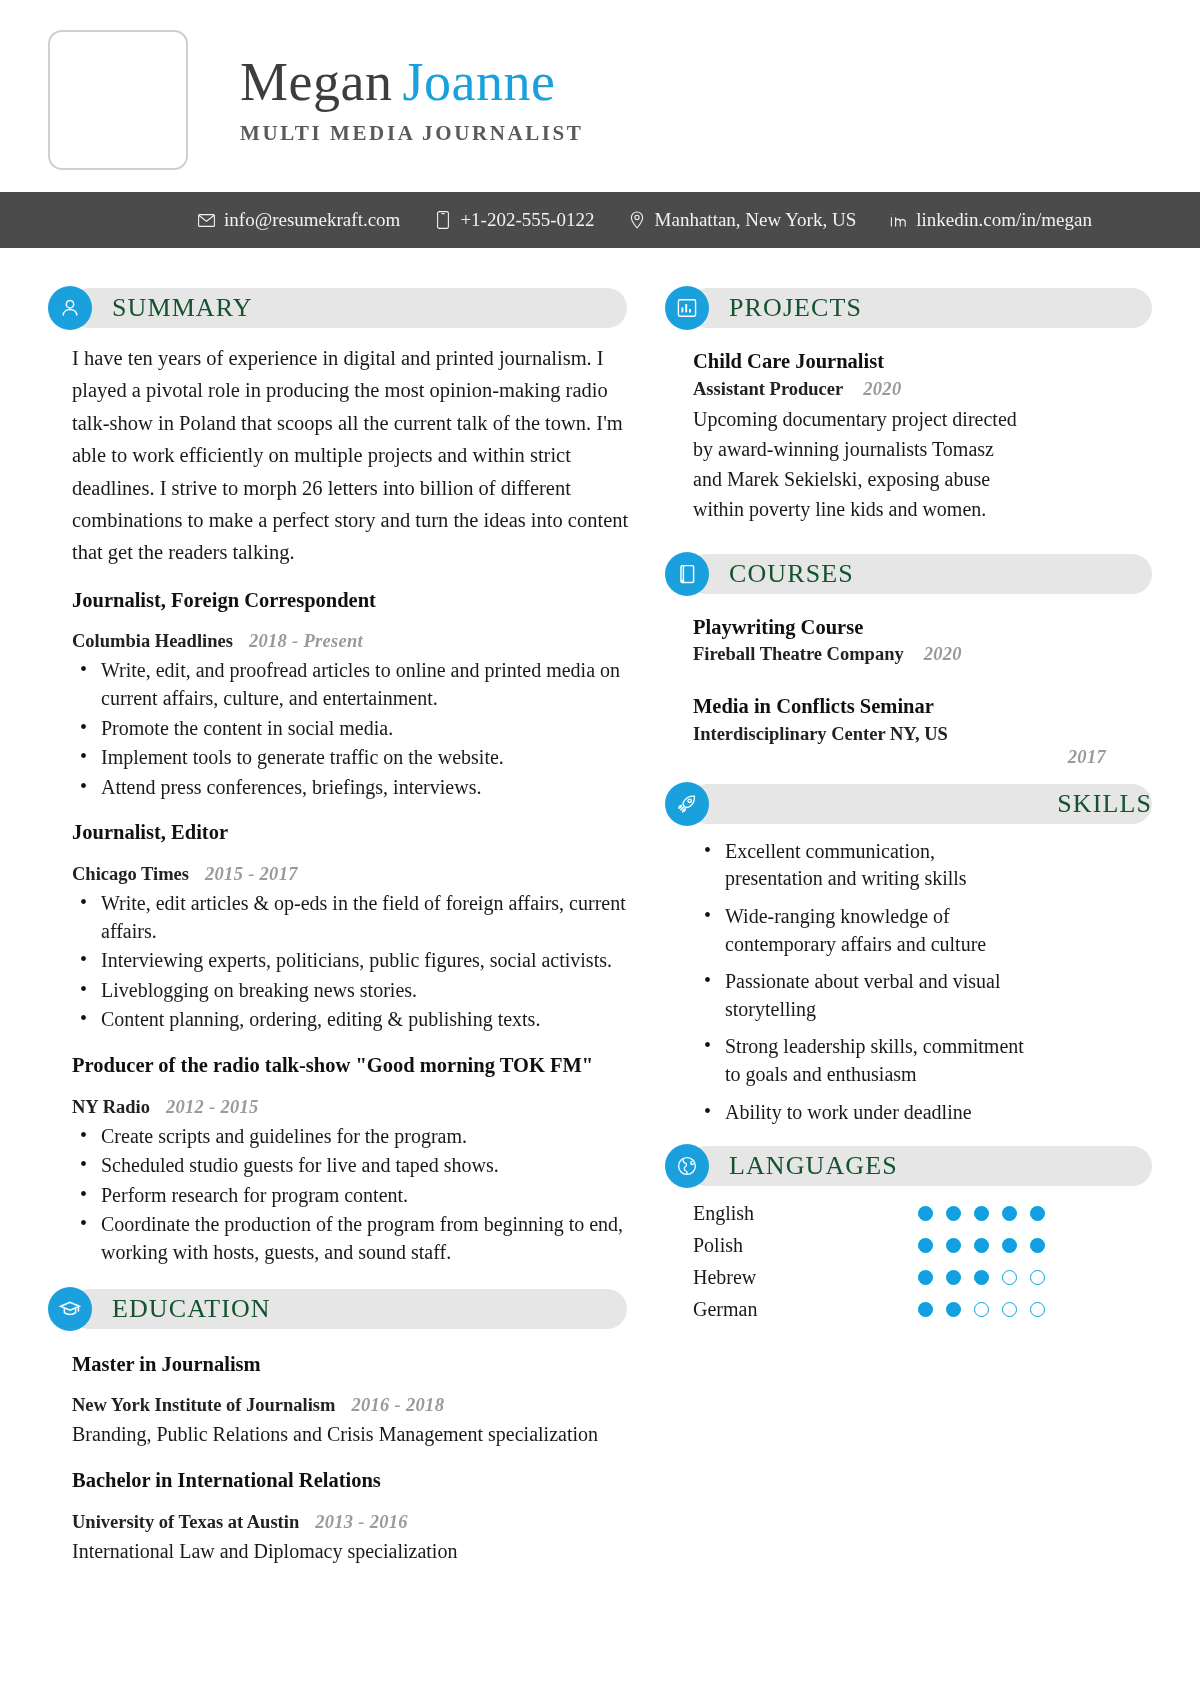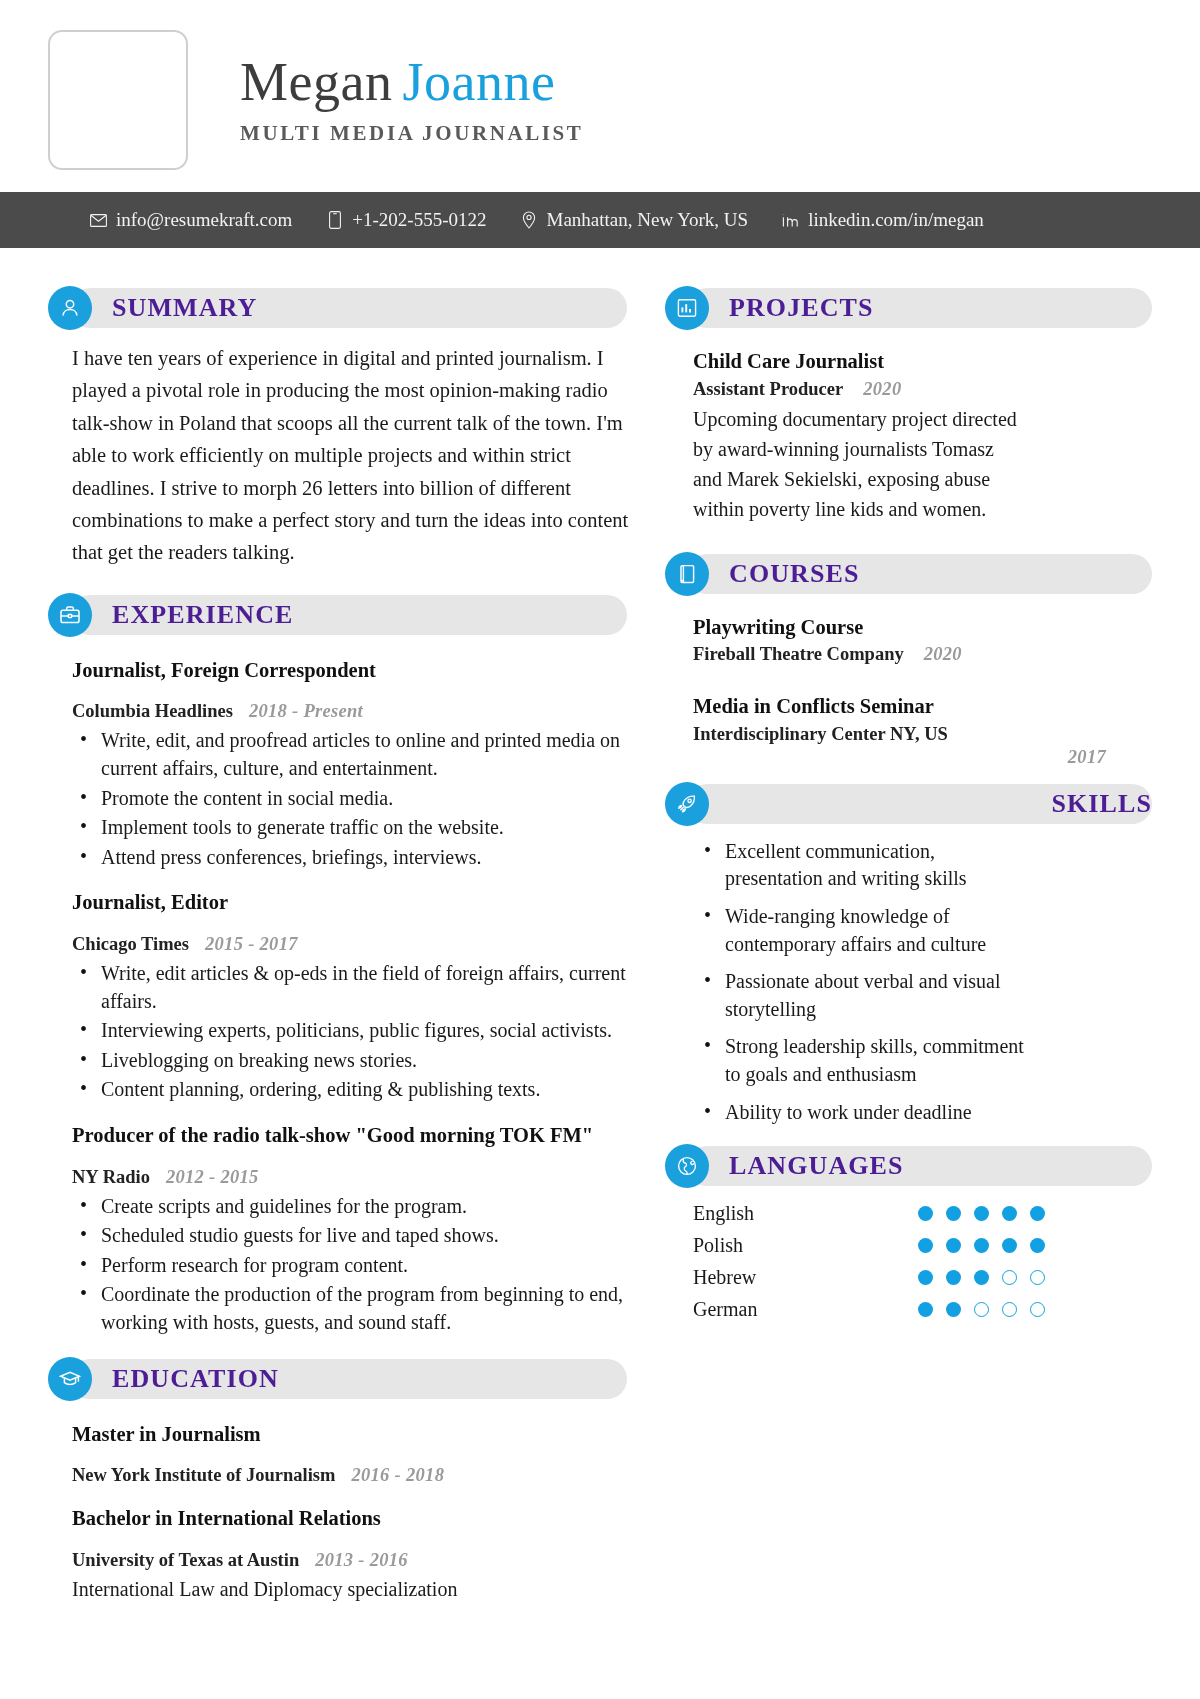--- a/index.html
+++ b/index.html
@@ -25,21 +25,21 @@
   .job-title {
     margin-top: 10px;
     font-size: 21px; font-weight: 700; letter-spacing: 2.6px;
     color: #5a5a5a; text-transform: uppercase;
   }
 
   
   .contact-bar {
     background: #4b4b4b; color: #f2f2f2;
     height: 56px; display: flex; align-items: center;
-    padding-left: 90px; gap: 34px;
+    padding-left: 90px; gap: 34px; justify-content: center;
   }
   .contact-item { display: flex; align-items: center; gap: 9px; font-size: 19px; white-space: nowrap; }
   .contact-item .ico { display: inline-flex; width: 17px; height: 19px; align-items: center; justify-content: center; }
   .contact-item .ico svg { display:block; }
 
   
   .columns { display: flex; padding: 22px 0 0 0; }
   .col-left  { width: 655px; padding: 0 28px 0 48px; }
   .col-right { width: 545px; padding: 0 48px 0 10px; }
 
@@ -52,22 +52,22 @@
   .sec-head .badge {
     position: relative; z-index: 2;
     width: 44px; height: 44px; border-radius: 50%;
     background: #1aa0dd; color: #fff;
     display: flex; align-items: center; justify-content: center;
     flex: 0 0 auto;
   }
   .sec-head .badge svg { display:block; }
   .sec-head .title {
     position: relative; z-index: 2; margin-left: 20px;
-    font-size: 26px; font-weight: 700; letter-spacing: 1.1px;
-    color: #4c1d95; text-transform: uppercase;
+    font-size: 26px; font-weight: 400; letter-spacing: 1.1px;
+    color: #14532d; text-transform: uppercase;
   }
 
   
   .summary-text { font-size: 20.5px; line-height: 1.58; margin: 6px 0 0 24px; width: 570px; }
 
   .entry { margin: 18px 0 0 24px; }
   .entry-role { font-size: 20.5px; font-weight: 700; color: #111; line-height: 1.3; }
   .entry-meta { font-size: 18.5px; font-weight: 700; color: #222; margin-top: 16px; line-height: 1.3; }
   .entry-meta .dates { font-weight: 700; font-style: italic; color: #9a9a9a; margin-left: 16px; letter-spacing: .3px; }
   .entry-desc { font-size: 20px; line-height: 1.5; margin-top: 2px; }
@@ -177,32 +177,20 @@
         <div class="badge">
           <svg width="24" height="24" viewBox="0 0 24 24" fill="none" stroke="#ffffff" stroke-width="1.5">
             <circle cx="12" cy="8.2" r="3.7"></circle>
             <path d="M5.2 19.5 C5.2 15.6 8.3 13.6 12 13.6 C15.7 13.6 18.8 15.6 18.8 19.5"></path>
           </svg>
         </div>
         <div class="title">SUMMARY</div>
       </div>
       <div class="summary-text">I have ten years of experience in digital and printed journalism. I played a pivotal role in producing the most opinion-making radio talk-show in Poland that scoops all the current talk of the town. I'm able to work efficiently on multiple projects and within strict deadlines. I strive to morph 26 letters into billion of different combinations to make a perfect story and turn the ideas into content that get the readers talking.</div>
 
-      <div class="sec-head" style="margin-top:22px;">
-        <div class="bar"></div>
-        <div class="badge">
-          <svg width="24" height="24" viewBox="0 0 24 24" fill="none" stroke="#ffffff" stroke-width="1.5">
-            <rect x="3" y="7.2" width="18" height="12.4" rx="1.8"></rect>
-            <path d="M8.7 7.2 V5.4 A1.5 1.5 0 0 1 10.2 3.9 H13.8 A1.5 1.5 0 0 1 15.3 5.4 V7.2"></path>
-            <line x1="3" y1="13" x2="21" y2="13"></line>
-            <rect x="10.3" y="11.6" width="3.4" height="2.8" rx="0.6" fill="#1aa0dd"></rect>
-          </svg>
-        </div>
-        <div class="title">EXPERIENCE</div>
-      </div>
 
       <div class="entry">
         <div class="entry-role">Journalist, Foreign Correspondent</div>
         <div class="entry-meta">
           <span>Columbia Headlines</span><span class="dates">2018 - Present</span>
         </div>
         <ul class="bullets">
           <li>Write, edit, and proofread articles to online and printed media on current affairs, culture, and entertainment.</li>
           <li>Promote the content in social media.</li>
           <li>Implement tools to generate traffic on the website.</li>
@@ -246,20 +234,21 @@
           </svg>
         </div>
         <div class="title">EDUCATION</div>
       </div>
 
       <div class="entry">
         <div class="entry-role">Master in Journalism</div>
         <div class="entry-meta">
           <span>New York Institute of Journalism</span><span class="dates">2016 - 2018</span>
         </div>
+        <div class="entry-desc">Branding, Public Relations and Crisis Management specialization</div>
       </div>
 
       <div class="entry">
         <div class="entry-role">Bachelor in International Relations</div>
         <div class="entry-meta">
           <span>University of Texas at Austin</span><span class="dates">2013 - 2016</span>
         </div>
         <div class="entry-desc">International Law and Diplomacy specialization</div>
       </div>
 

